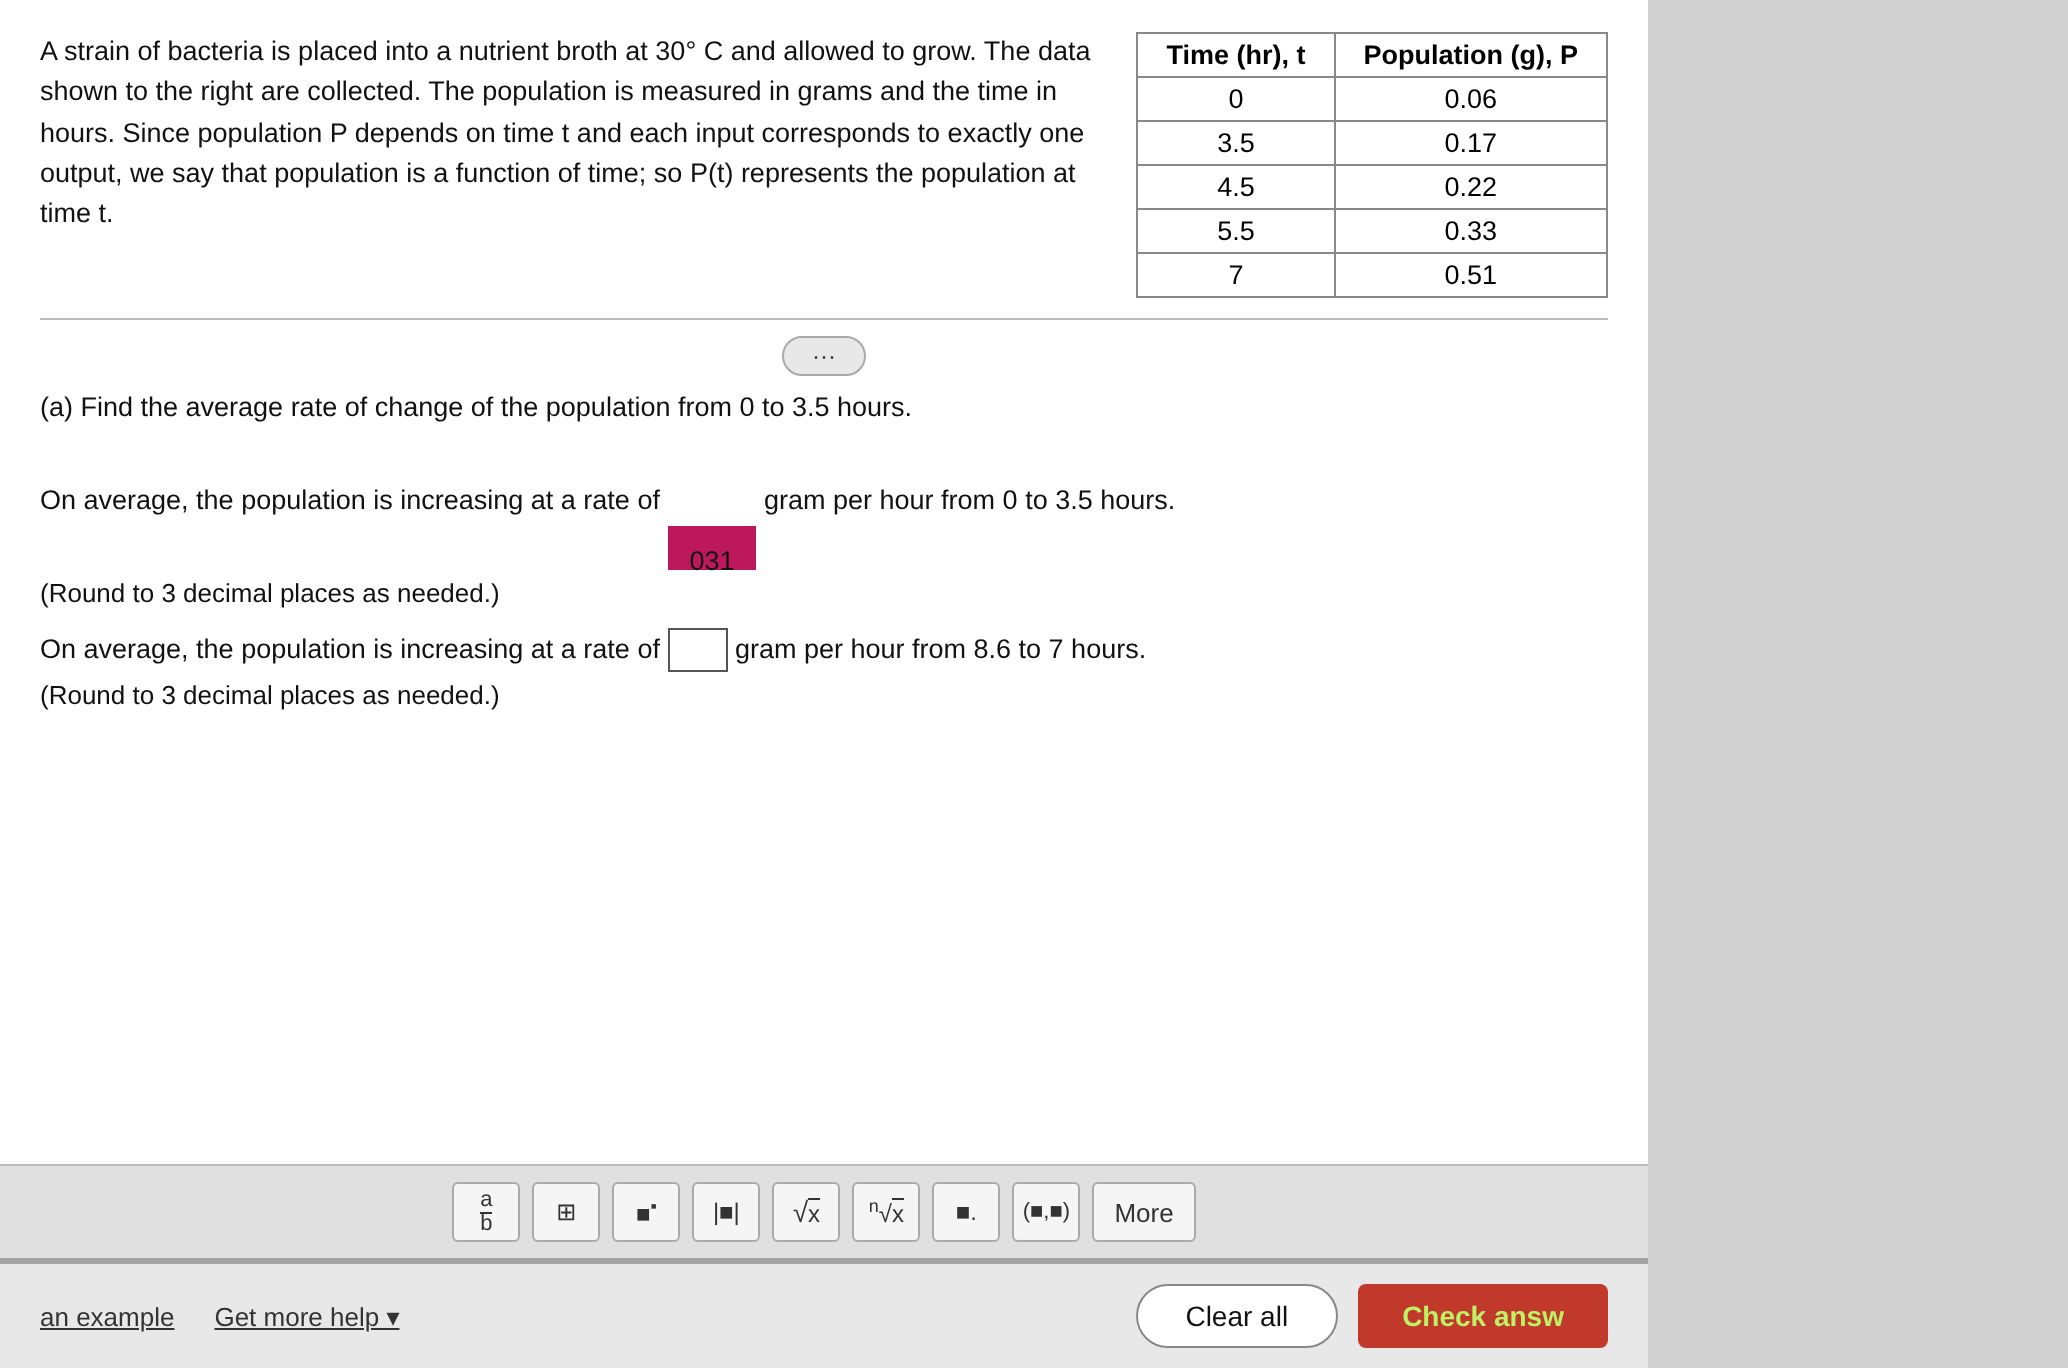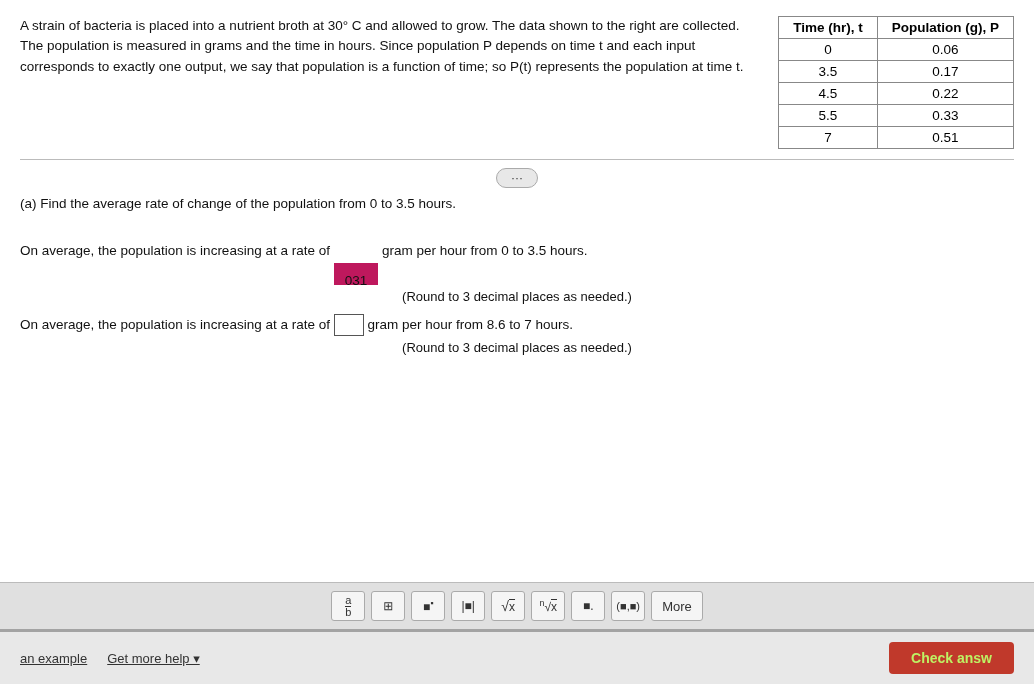--- a/index.html
+++ b/index.html
@@ -6,21 +6,21 @@
     body {
       font-family: Arial, sans-serif;
       font-size: 14px;
       background: #d0d0d0;
       width: 1034px;
       height: 684px;
       overflow: hidden;
     }
     .main-container {
       background: #f0f0f0;
-      width: 1034px;
+      width: 824px;
       height: 684px;
       display: flex;
       flex-direction: column;
     }
     .content-area {
       background: white;
       margin: 0;
       padding: 16px 20px 10px 20px;
       flex: 1;
       overflow: hidden;
@@ -98,21 +98,20 @@
       min-width: 30px;
       height: 22px;
       padding: 0 4px;
       background: white;
       vertical-align: middle;
     }
     .round-note {
       font-size: 13px;
       color: #111;
       margin-bottom: 10px;
-      text-align: center;
     }
     .toolbar-row {
       background: #e0e0e0;
       padding: 8px 0;
       display: flex;
       align-items: center;
       justify-content: center;
       gap: 6px;
       border-top: 1px solid #bbb;
     }
@@ -281,16 +280,17 @@
       <span>More</span>
     </button>
   </div>
 
   <div class="bottom-bar">
     <div class="bottom-left">
       <span class="bottom-link">an example</span>
       <span class="bottom-link">Get more help ▾</span>
     </div>
     <div class="bottom-right">
+      <button class="clear-all-btn">Clear all</button>
       <button class="check-answer-btn">Check answ</button>
     </div>
   </div>
 </div>
 
 </body></html>

